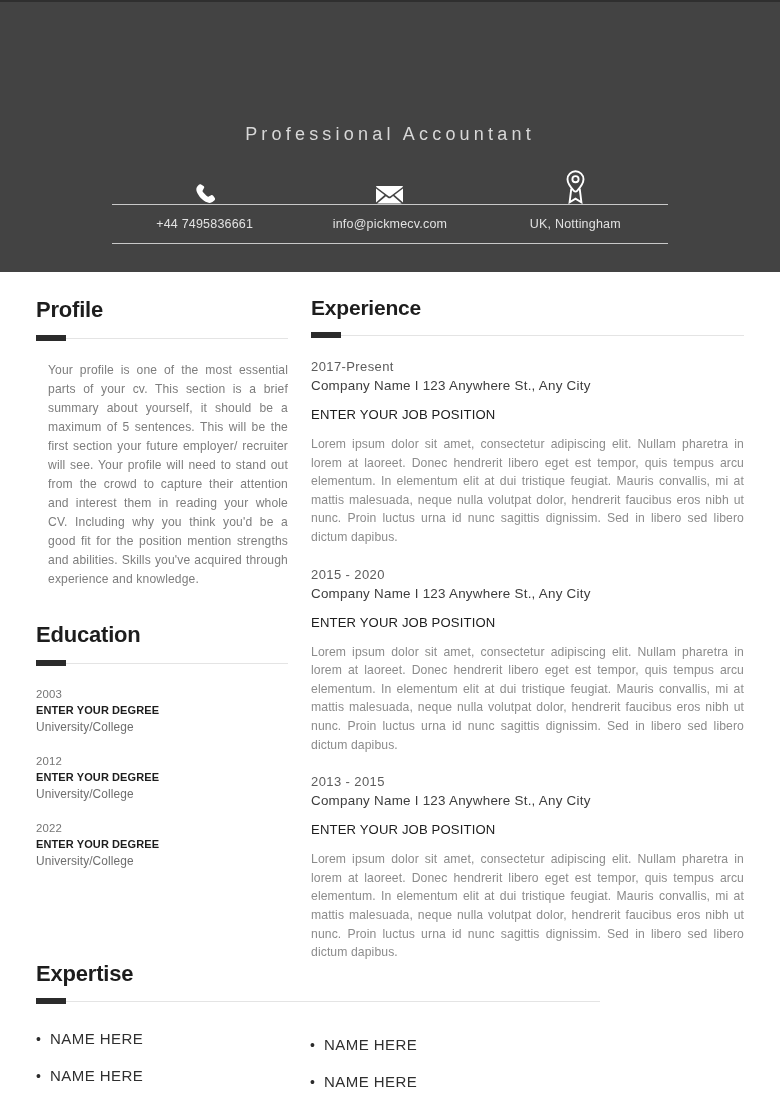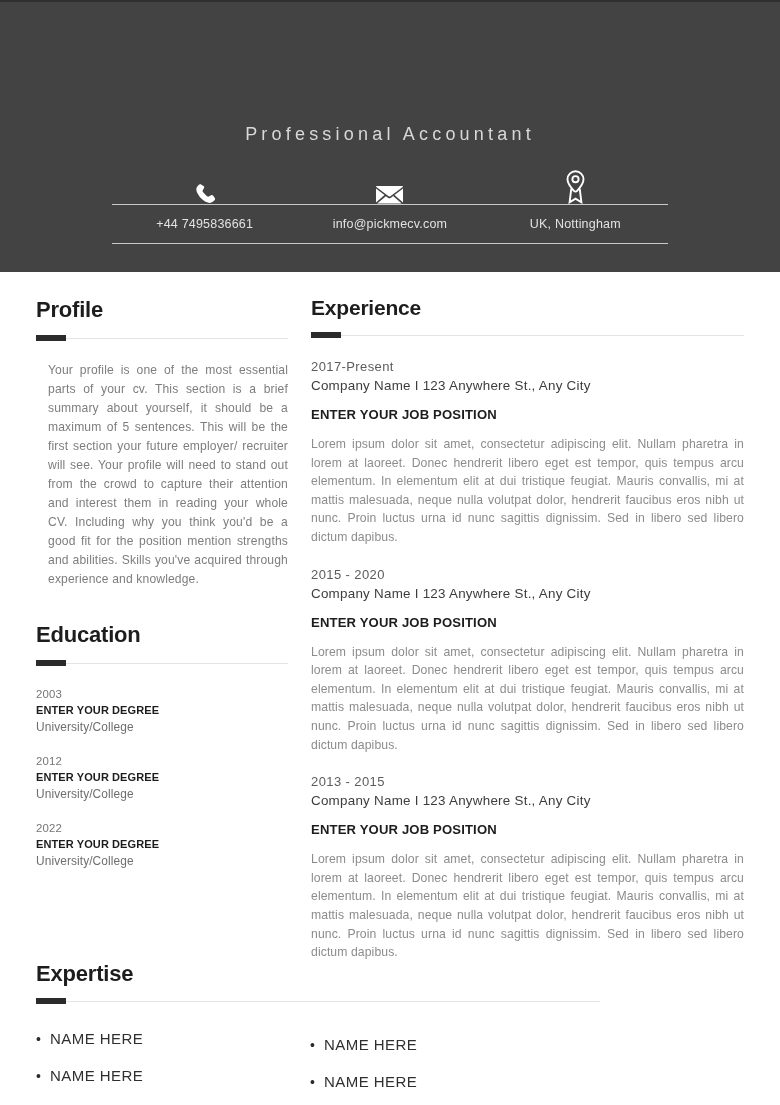--- a/index.html
+++ b/index.html
@@ -182,21 +182,21 @@
     letter-spacing: 0.4px;
   }
   .exp-company {
     font-size: 13.4px;
     color: #3d3d3d;
     line-height: 19px;
     letter-spacing: 0.25px;
   }
   .exp-position {
     font-size: 13.1px;
-    font-weight: 700;
+    font-weight: 400;
     color: #1d1d1d;
     line-height: 18px;
     letter-spacing: 0.15px;
     margin-top: 11px;
     margin-bottom: 11px;
   }
   .exp-desc {
     font-size: 12.2px;
     line-height: 18.6px;
     color: #8c8c8c;

